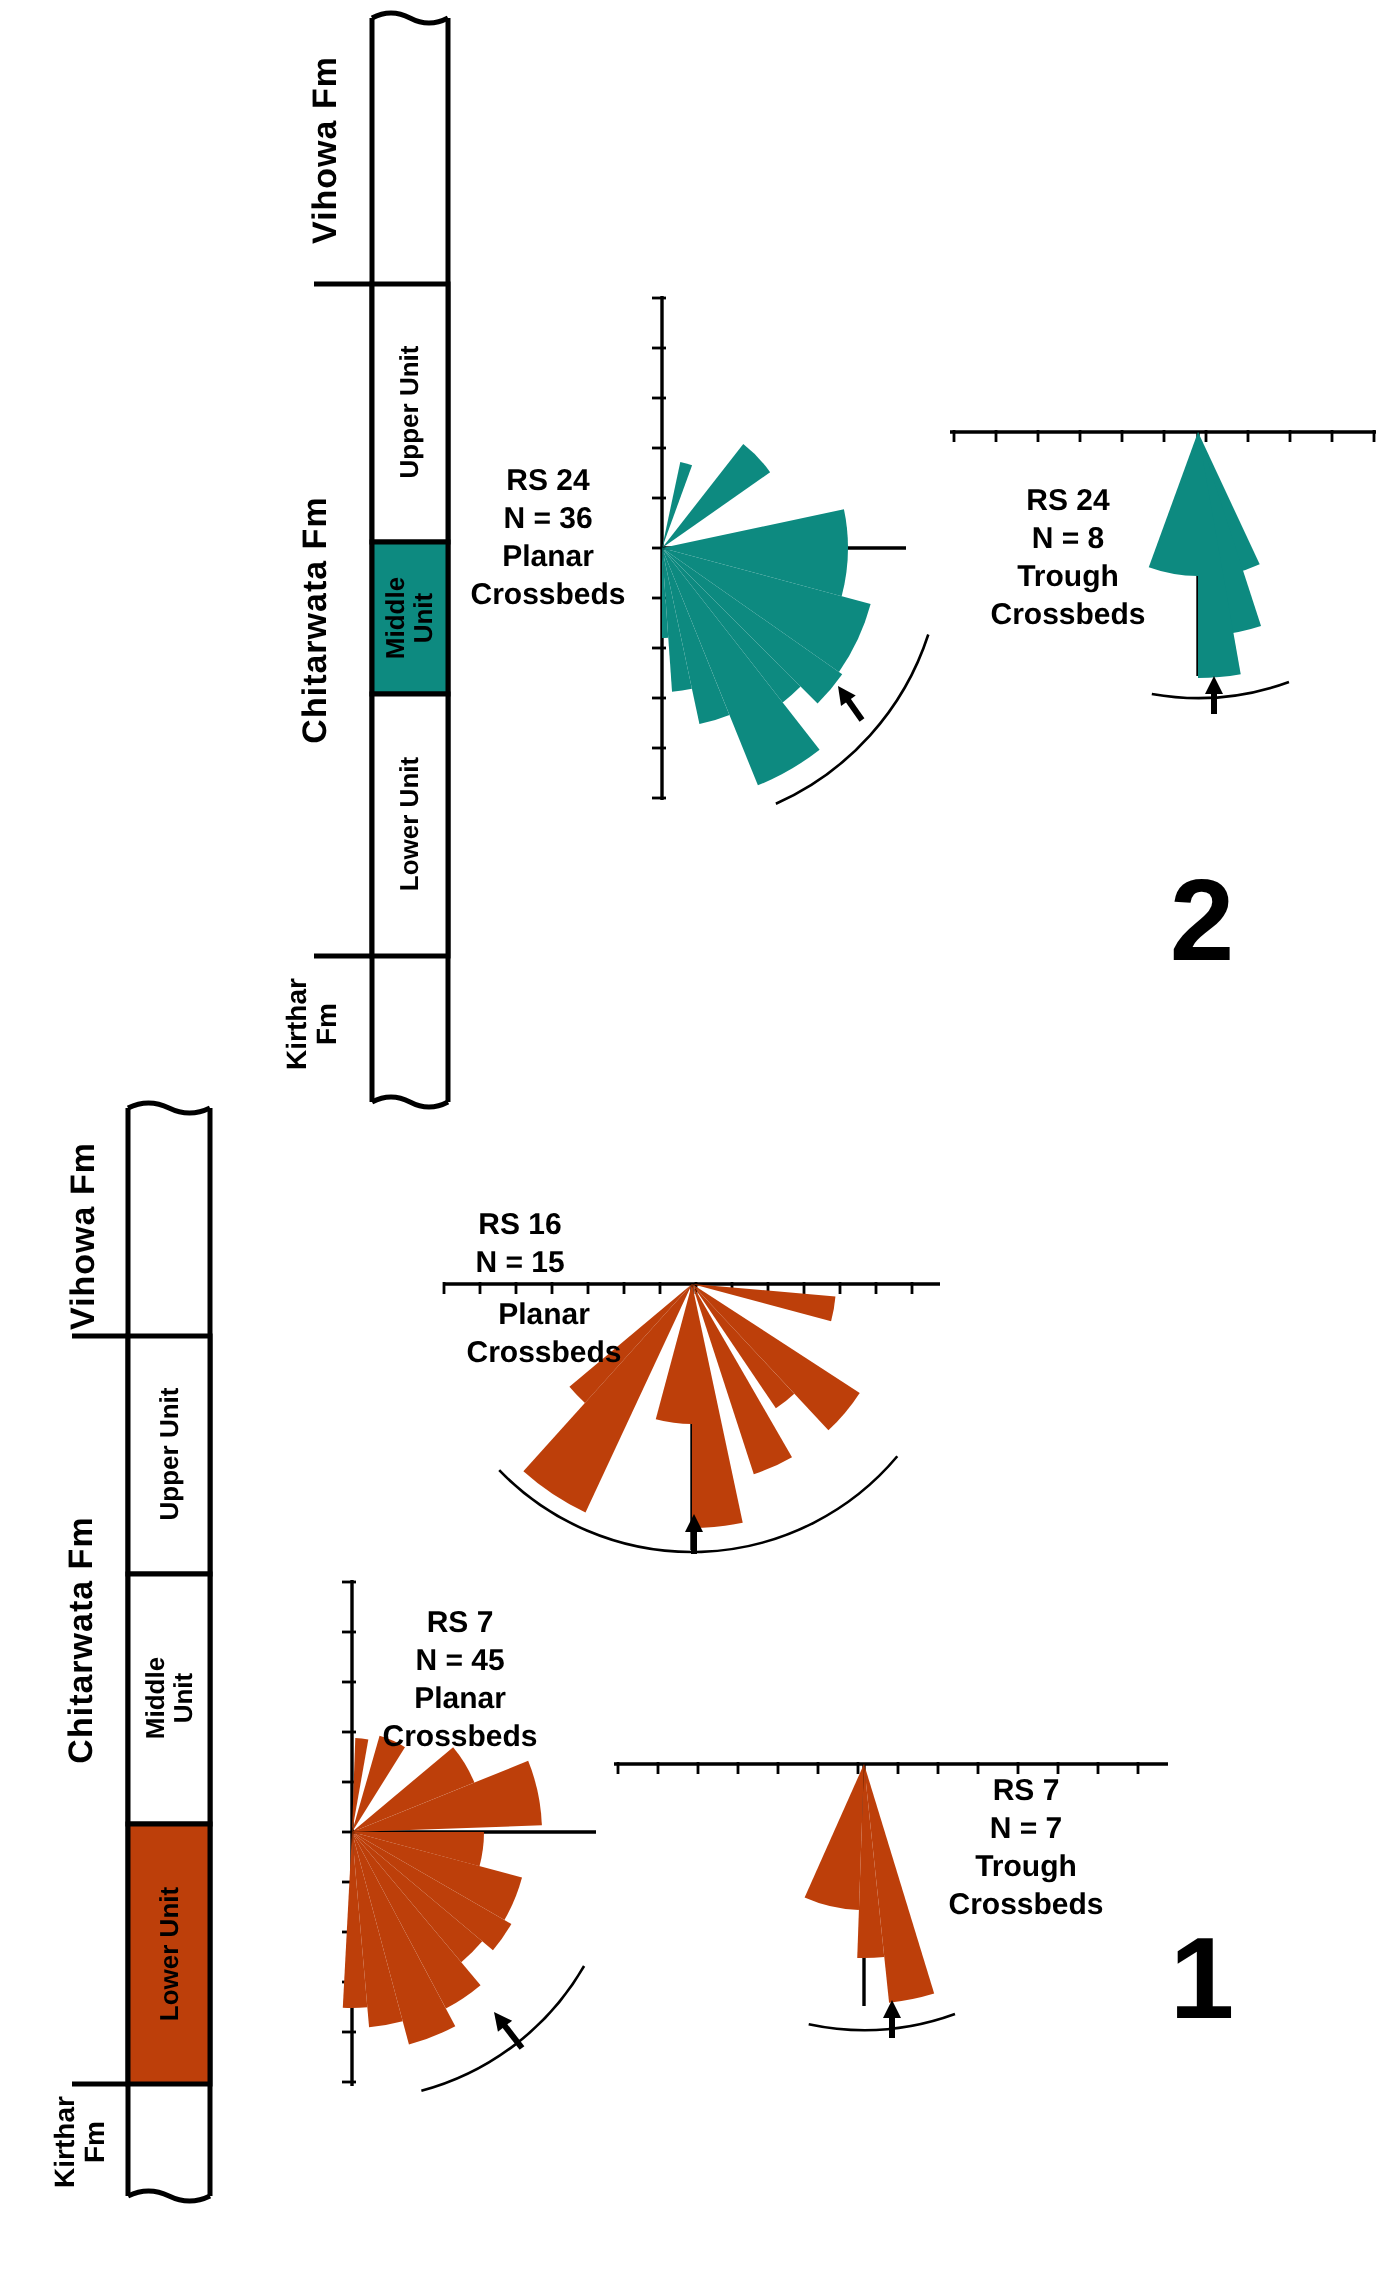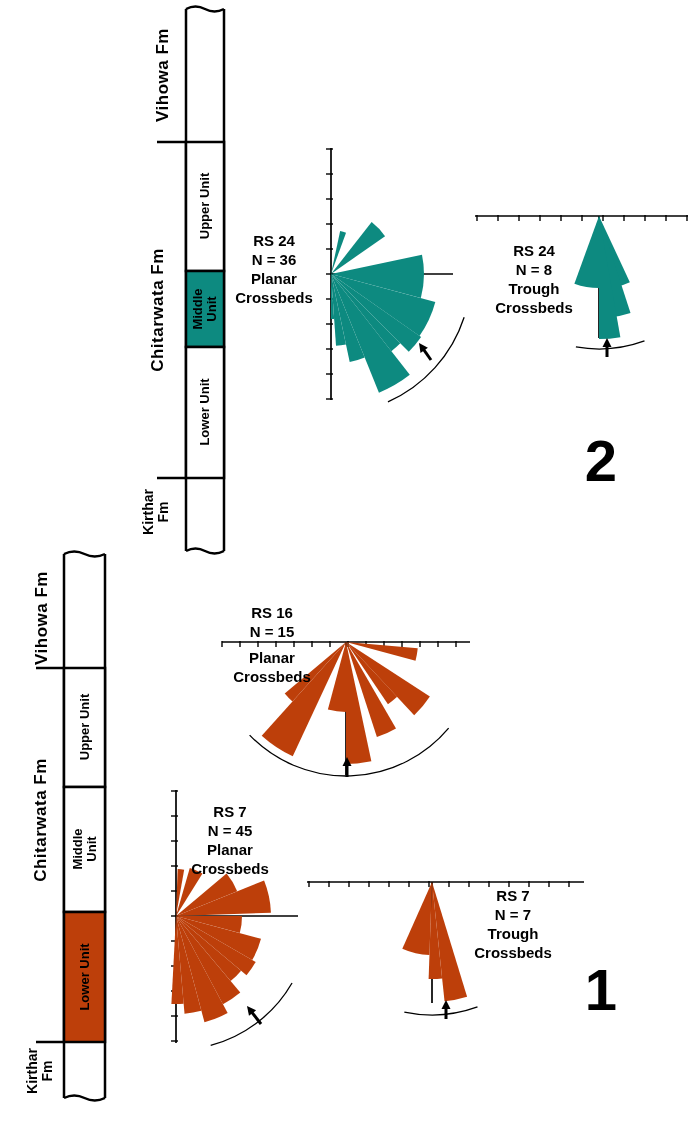--- a/index.html
+++ b/index.html
@@ -210,21 +210,21 @@
   <div class="vlab f13" style="left:85px;top:977px">Lower Unit</div>
 
   <div class="cap" style="left:274px;top:231px">RS 24
 N = 36
 Planar
 Crossbeds</div>
   <div class="cap" style="left:534px;top:241px">RS 24
 N = 8
 Trough
 Crossbeds</div>
-  <div class="cap" style="left:272px;top:603px">RS 16
+  <div class="cap" style="left:260px;top:603px">RS 16
 N = 15</div>
   <div class="cap" style="left:272px;top:648px">Planar
 Crossbeds</div>
   <div class="cap" style="left:230px;top:802px">RS 7
 N = 45
 Planar
 Crossbeds</div>
   <div class="cap" style="left:513px;top:886px">RS 7
 N = 7
 Trough

